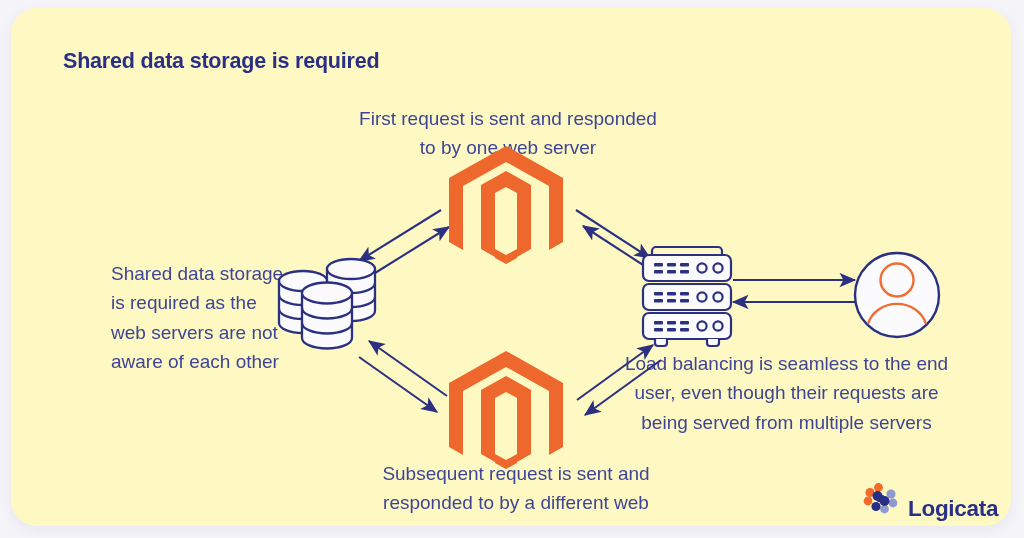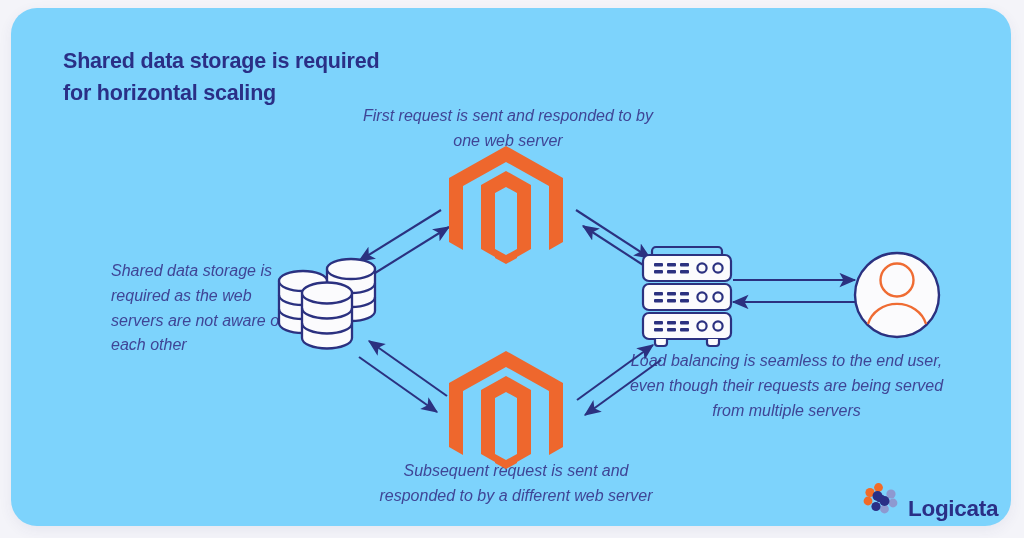--- a/index.html
+++ b/index.html
@@ -12,21 +12,21 @@
     background: #f4f4f9;
     font-family: "Liberation Sans", sans-serif;
     overflow: hidden;
   }
   #card {
     position: absolute;
     left: 11px;
     top: 8px;
     width: 1000px;
     height: 518px;
-    background: #7dd3fc;
+    background: #fef9c3;
     border-radius: 26px;
     box-shadow: 0 4px 14px rgba(60,60,120,0.07);
     overflow: hidden;
   }
   #stage {
     position: absolute;
     left: 0; top: 0;
     width: 1024px;
     height: 538px;
   }
@@ -37,24 +37,23 @@
     width: 420px;
     font-size: 21.5px;
     font-weight: bold;
     line-height: 1.47;
     color: #2a2f86;
     letter-spacing: -0.2px;
   }
   .caption {
     position: absolute;
     color: #3f4596;
-    font-size: 16px;
+    font-size: 19px;
     line-height: 1.55;
     text-align: center;
-    font-style: italic;
   }
   #caption-top   { left: 347px; top: 96px;  width: 300px; }
   #caption-left  { left: 100px; top: 251px; width: 175px; text-align: left; }
   #caption-right { left: 613px; top: 341px; width: 325px; }
   #caption-bottom{ left: 347px; top: 451px; width: 300px; margin-left: 8px; }
 
   .svg-layer {
     position: absolute;
     left: 0; top: 0;
     width: 1024px;
@@ -78,21 +77,20 @@
   }
 </style>
 </head>
 <body>
 
 <div id="card">
   <div id="stage">
 
     <div class="title">
       <div>Shared data storage is required</div>
-      <div>for horizontal scaling</div>
     </div>
 
     <div class="caption" id="caption-top">First request is sent and responded to by one web server</div>
     <div class="caption" id="caption-left">Shared data storage is required as the web servers are not aware of each other</div>
     <div class="caption" id="caption-right">Load balancing is seamless to the end user, even though their requests are being served from multiple servers</div>
     <div class="caption" id="caption-bottom">Subsequent request is sent and responded to by a different web server</div>
 
     <svg class="svg-layer" viewBox="0 0 1024 538">
       <defs>
         <marker id="ah" markerWidth="9" markerHeight="9" refX="7.4" refY="3.4" orient="auto" markerUnits="strokeWidth">

